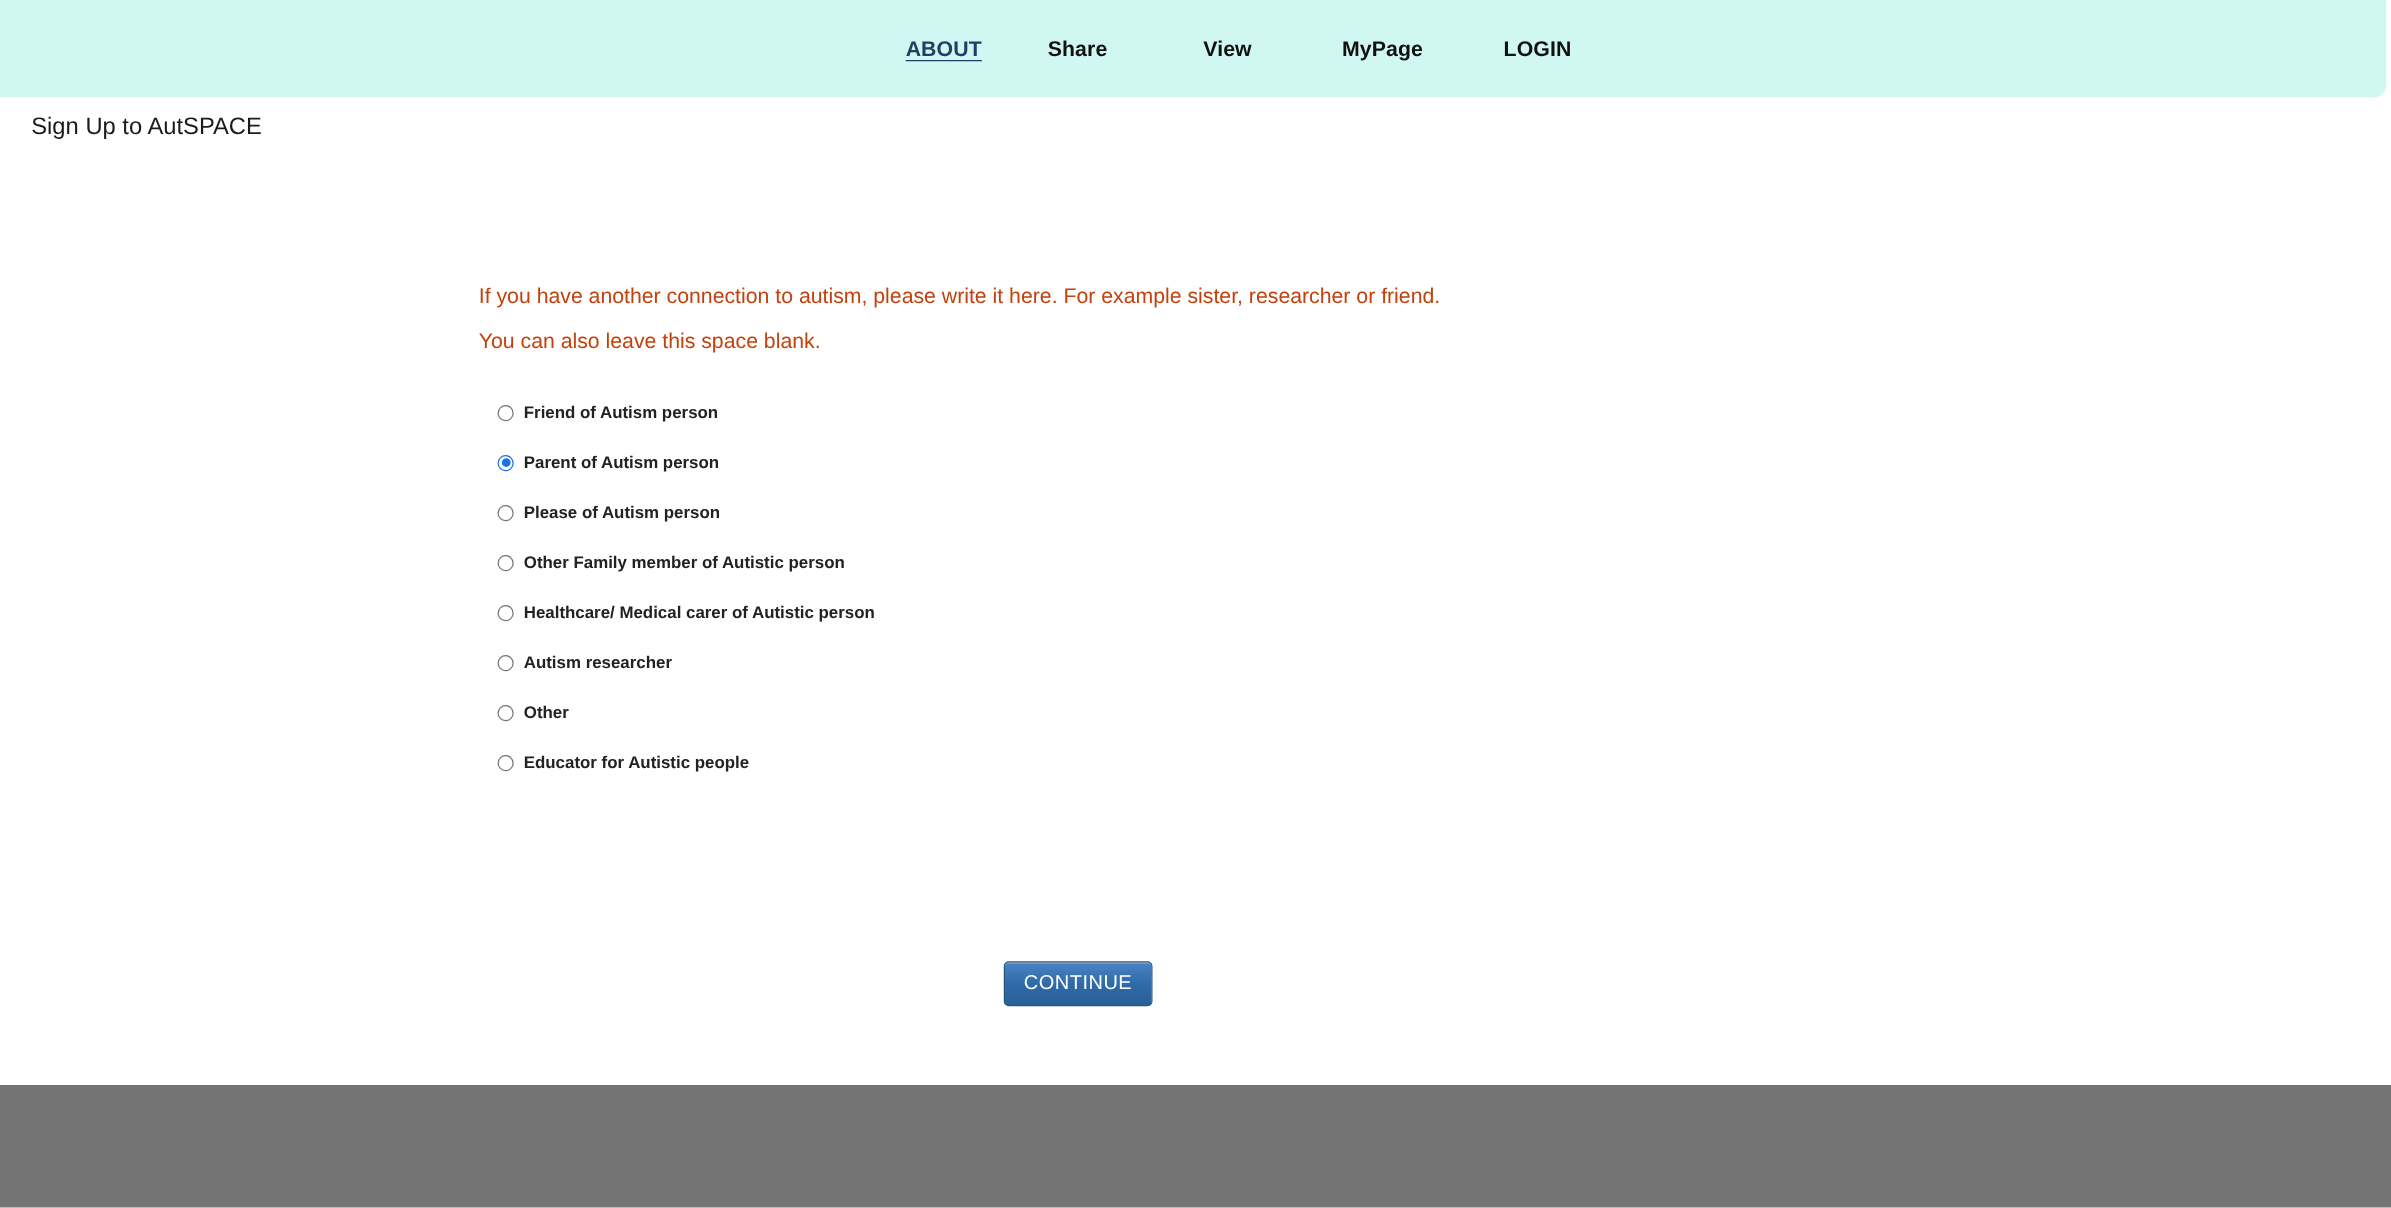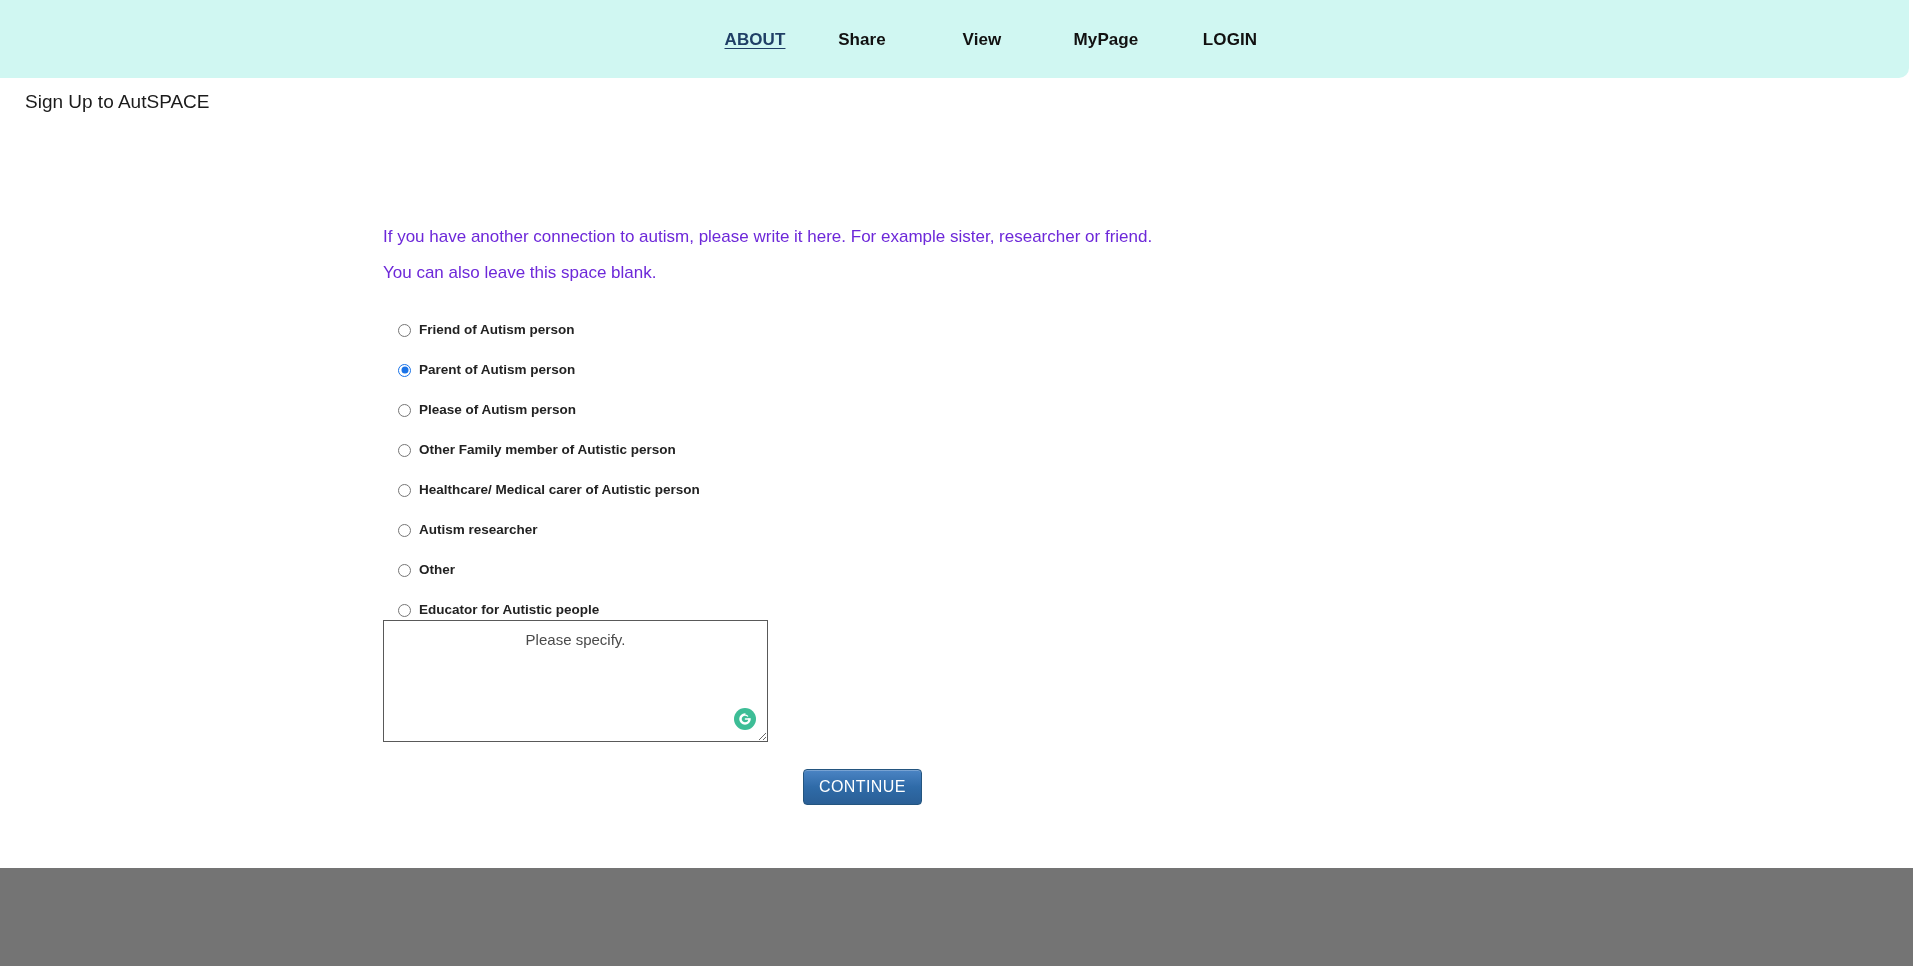--- a/index.html
+++ b/index.html
@@ -77,21 +77,21 @@
 
   
   .form-wrap {
     position: absolute;
     top: 228px;
     left: 383px;
     width: 1100px;
   }
   .question-line {
     font-size: 17px;
-    color: #6d28d9;
+    color: #c2410c;
     line-height: 1;
     margin: 0 0 19px 0;
     white-space: nowrap;
   }
   .question-line.second { margin-bottom: 0; }
 
   .options {
     margin: 0;
     padding: 0;
     list-style: none;
@@ -273,29 +273,20 @@
     <li class="option-row">
       <input type="radio" class="option-radio" name="connection" id="opt7" style="">
       <label class="option-label" for="opt7">Other</label>
     </li>
     <li class="option-row">
       <input type="radio" class="option-radio" name="connection" id="opt6" style="">
       <label class="option-label" for="opt6">Educator for Autistic people</label>
     </li>
   </ul>
 
-  <div class="specify-wrap">
-    <textarea class="specify-box" placeholder="Please specify." style=""></textarea>
-    <div class="grammarly-badge">
-      <svg width="14" height="14" viewBox="0 0 24 24" aria-hidden="true">
-        <path d="M12 3.2A8.8 8.8 0 1 0 20.8 12h-2.1A6.7 6.7 0 1 1 12 5.3c1.75 0 3.33.67 4.52 1.77" fill="none" stroke="#ffffff" stroke-width="2.2" stroke-linecap="round"></path>
-        <path d="M12.6 12h6.3" fill="none" stroke="#ffffff" stroke-width="2.2" stroke-linecap="round"></path>
-      </svg>
-    </div>
-  </div>
 
   <div class="continue-wrap">
     <button class="continue-btn" type="button">CONTINUE</button>
   </div>
 
 </main>
 
 <footer class="footer"></footer>
 
 </body></html>

